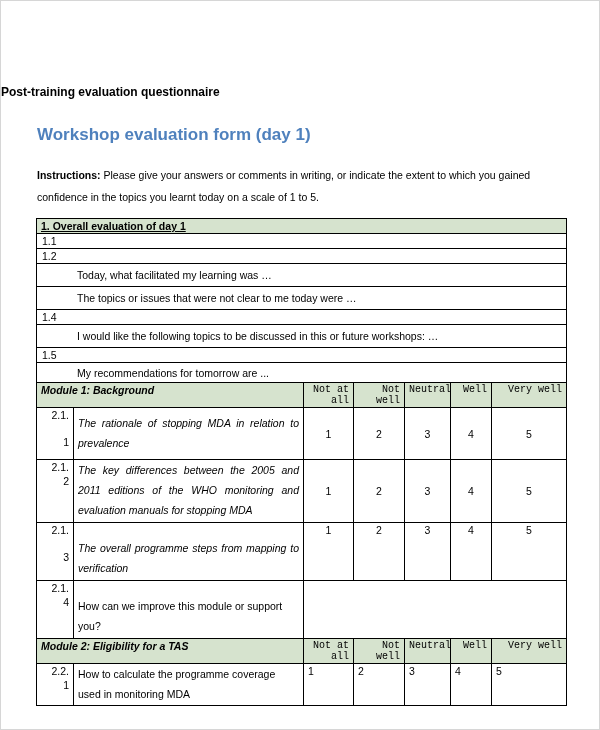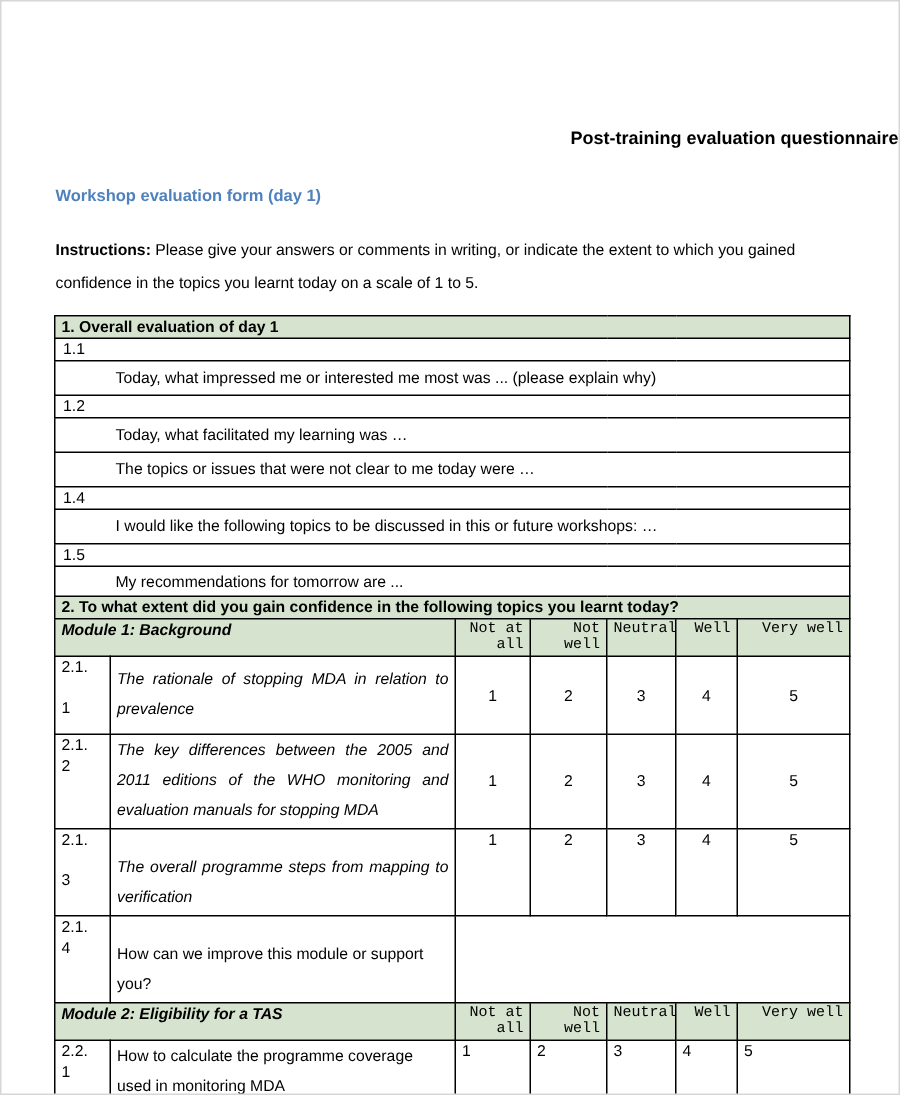--- a/index.html
+++ b/index.html
@@ -3,48 +3,48 @@
 <meta charset="utf-8">
 <style>
   * { margin:0; padding:0; box-sizing:border-box; }
   html,body { background:#ffffff; }
   body { font-family:"Liberation Sans", sans-serif; color:#000; }
   .page {
     width:600px; height:730px; background:#fff;
     border:1px solid #d6d6d6; overflow:hidden; position:relative;
   }
   .doc-title {
-    padding-top:84px; text-align:right;
+    padding-top:84px; text-align:left;
     font-size:12px; font-weight:bold;
   }
   .form-heading {
     margin:26px 36px 10px 36px;
     color:var(--heading-blue, #4f81bd);
-    font-weight:bold; font-size:11px;
+    font-weight:bold; font-size:17px;
   }
   .instructions {
     margin:20px 35px 0 36px;
     font-size:10.5px; line-height:2.05;
   }
   .bold { font-weight:bold; }
   table.form {
     width:530px; margin:10px 0 0 35px;
     border-collapse:collapse; table-layout:fixed;
     font-size:10.5px;
   }
   table.form td { border:1px solid #000; padding:1px 4px; vertical-align:top; }
   .green { background:var(--section-header-bg, #d6e3ce); }
-  tr.sec td { font-weight:bold; height:15px; }
+  tr.sec td { font-weight:bold; height:15px;text-decoration:underline; }
   tr.s1num td { height:15px; padding:1px 5px; }
   tr.s1txt td { height:23px; vertical-align:middle; padding-left:40px; }
   tr.s1txt.short td { height:20px; }
   tr.modhead td { height:15px; }
   .mod-title { font-weight:bold; font-style:italic; }
   .rh { text-align:right; font-size:10px; padding:2px 1px;font-family:Liberation Mono, monospace; }
-  .num-cell { padding:2px 3px; line-height:1.25; }
+  .num-cell { padding:2px 3px; line-height:1.25;text-align:right; }
   .num-cell .nb { margin-top:1px; }
   tr.gapnum .num-cell .nb { margin-top:14px; }
   .topic { padding:2px 6px; line-height:1.9; }
   .just { text-align:justify;font-style:italic; }
   .vmid { vertical-align:middle !important; }
   .padtop { padding-top:16px !important;margin-top:44px; }
   .rate-c { text-align:center; vertical-align:middle !important; }
   .rate-t { text-align:center; vertical-align:top; padding-top:2px; }
   .rate-l { text-align:left; vertical-align:top; padding:2px 5px; }
   tr.r211 { height:52px; }
@@ -76,23 +76,20 @@
     </colgroup>
     <tbody>
 
       <tr class="sec">
         <td colspan="7" class="green">1. Overall evaluation of day 1</td>
       </tr>
 
       <tr class="s1num">
         <td colspan="7">1.1</td>
       </tr>
-      <tr class="s1txt">
-        <td colspan="7">Today, what impressed me or interested me most was ... (please explain why)</td>
-      </tr>
 
       <tr class="s1num">
         <td colspan="7">1.2</td>
       </tr>
       <tr class="s1txt">
         <td colspan="7">Today, what facilitated my learning was …</td>
       </tr>
 
       <tr class="s1txt">
         <td colspan="7">The topics or issues that were not clear to me today were …</td>
@@ -105,23 +102,20 @@
         <td colspan="7">I would like the following topics to be discussed in this or future workshops: …</td>
       </tr>
 
       <tr class="s1num">
         <td colspan="7">1.5</td>
       </tr>
       <tr class="s1txt short">
         <td colspan="7">My recommendations for tomorrow are ...</td>
       </tr>
 
-      <tr class="sec">
-        <td colspan="7" class="green">2. To what extent did you gain confidence in the following topics you learnt today?</td>
-      </tr>
 
       <tr class="modhead">
         <td colspan="2" class="green mod-title">Module 1: Background</td>
         <td class="green rh">Not at all</td>
         <td class="green rh">Not well</td>
         <td class="green rh">Neutral</td>
         <td class="green rh">Well</td>
         <td class="green rh">Very well</td>
       </tr>
 

